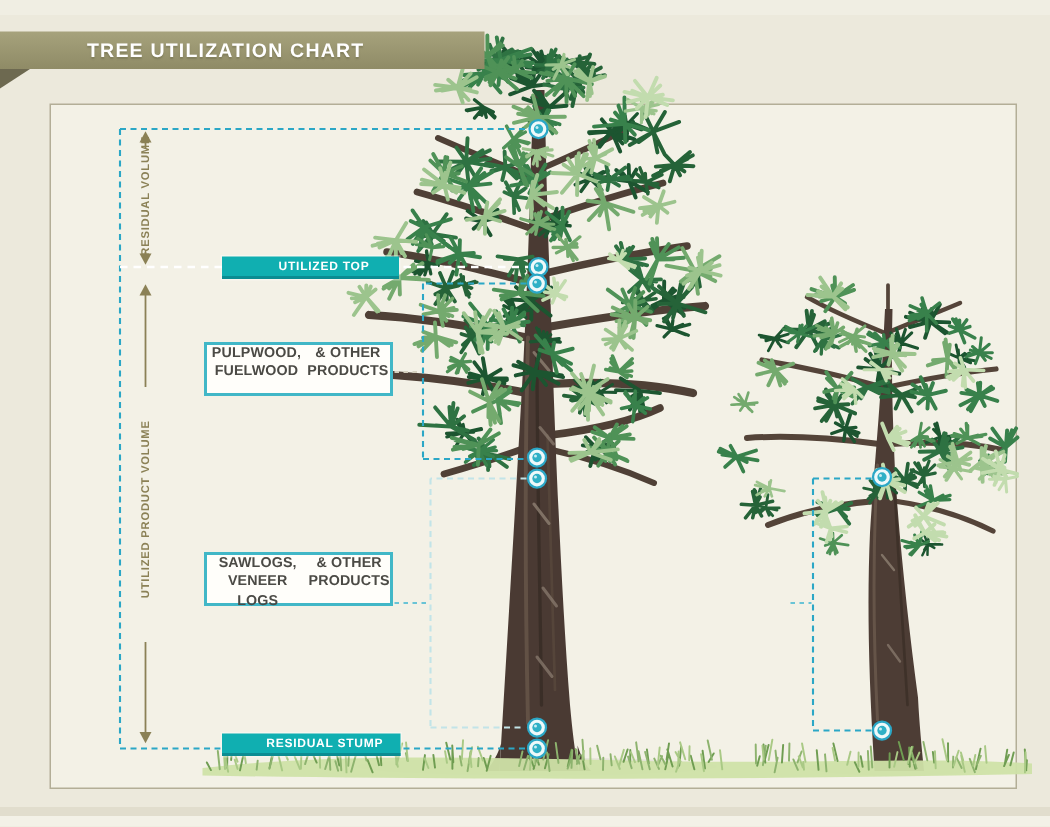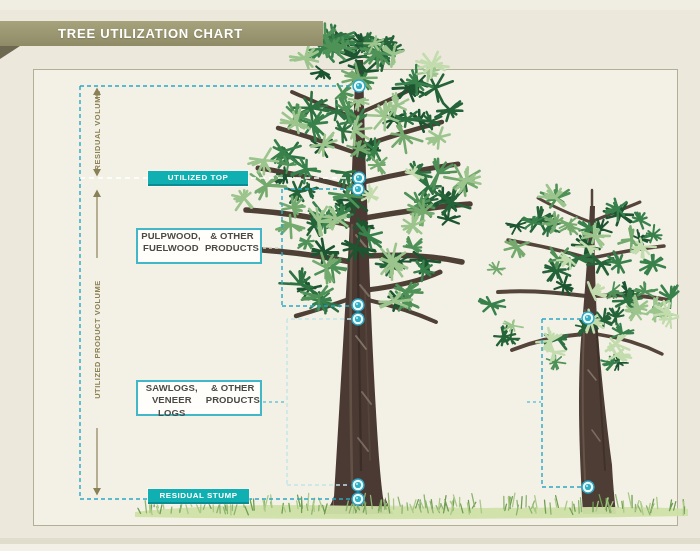--- a/index.html
+++ b/index.html
@@ -19,34 +19,34 @@
     text-shadow:0 1px 1px rgba(90,88,60,.35);
   }
   .ribbon-fold{
     position:absolute;left:0;top:46px;width:0;height:0;
     border-top:13px solid #6d6950;border-right:20px solid transparent;
   }
   
   .badge{
     position:absolute;height:13px;background:#10afb1;border-bottom:2px solid #0b8c92;
     color:#fff;font-size:8px;font-weight:bold;letter-spacing:.5px;
-    text-align:center;line-height:14px;box-shadow:0 0 0 1px rgba(255,255,255,.35);
+    text-align:center;line-height:14px;box-shadow:0 0 0 1px rgba(255,255,255,.35);padding-left:18px;
   }
   .badge-top{left:148px;top:171px;width:100px;}
   .badge-stump{left:148px;top:489px;width:101px;}
   
   .callout{
     position:absolute;width:126px;height:36px;box-sizing:border-box;
     background:#fffefa;border:2px solid #41b7c7;
     color:#4b4a45;font-size:9.5px;font-weight:bold;letter-spacing:.1px;
     text-align:center;display:flex;flex-direction:row;justify-content:center;
     line-height:1.3;
   }
   .callout-1{left:136px;top:228px;}
-  .callout-2{left:136px;top:380px;}
+  .callout-2{left:136px;top:368px;}
   .callout-3{left:400px;top:384px;}
   
   .ruler-label{
     position:absolute;color:#8b8156;font-size:7.5px;font-weight:bold;
     letter-spacing:.5px;white-space:nowrap;text-align:center;
     transform:rotate(-90deg);transform-origin:center center;
   }
   .ruler-residual{left:54px;top:126px;width:86px;}
   .ruler-utilized{left:22px;top:335px;width:150px;}
 </style>

